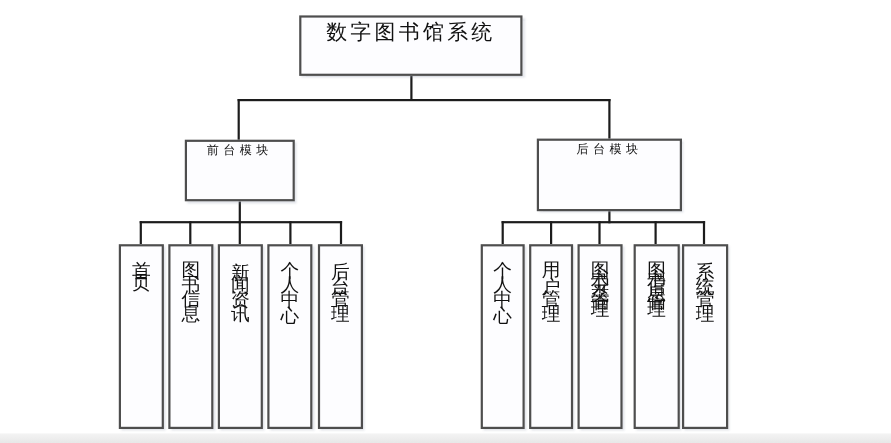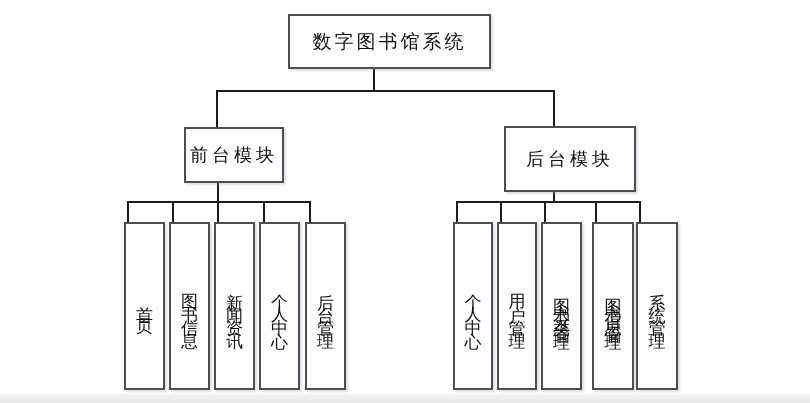--- a/index.html
+++ b/index.html
@@ -16,31 +16,29 @@
   .line.v{width:2px;}
   .line.h{height:2px;}
   
   .box{
     position:absolute;
     box-sizing:border-box;
     background:#fdfdff;
     border:2px solid #4e4e4e;
     box-shadow:2px 2px 2px rgba(140,150,170,0.30);
     display:flex;
-    align-items:center;
     justify-content:center;
-    margin-left:16px;
   }
   .root-box span{
     font-size:19px;
     letter-spacing:3px;
     white-space:nowrap;
   }
   .branch-box span{
-    font-size:18px;
+    font-size:11px;
     letter-spacing:4px;
     white-space:nowrap;
   }
   .leaf span{
     writing-mode:vertical-rl;
     text-orientation:upright;
     font-size:17px;
     letter-spacing:13px;
     line-height:1;
   }

